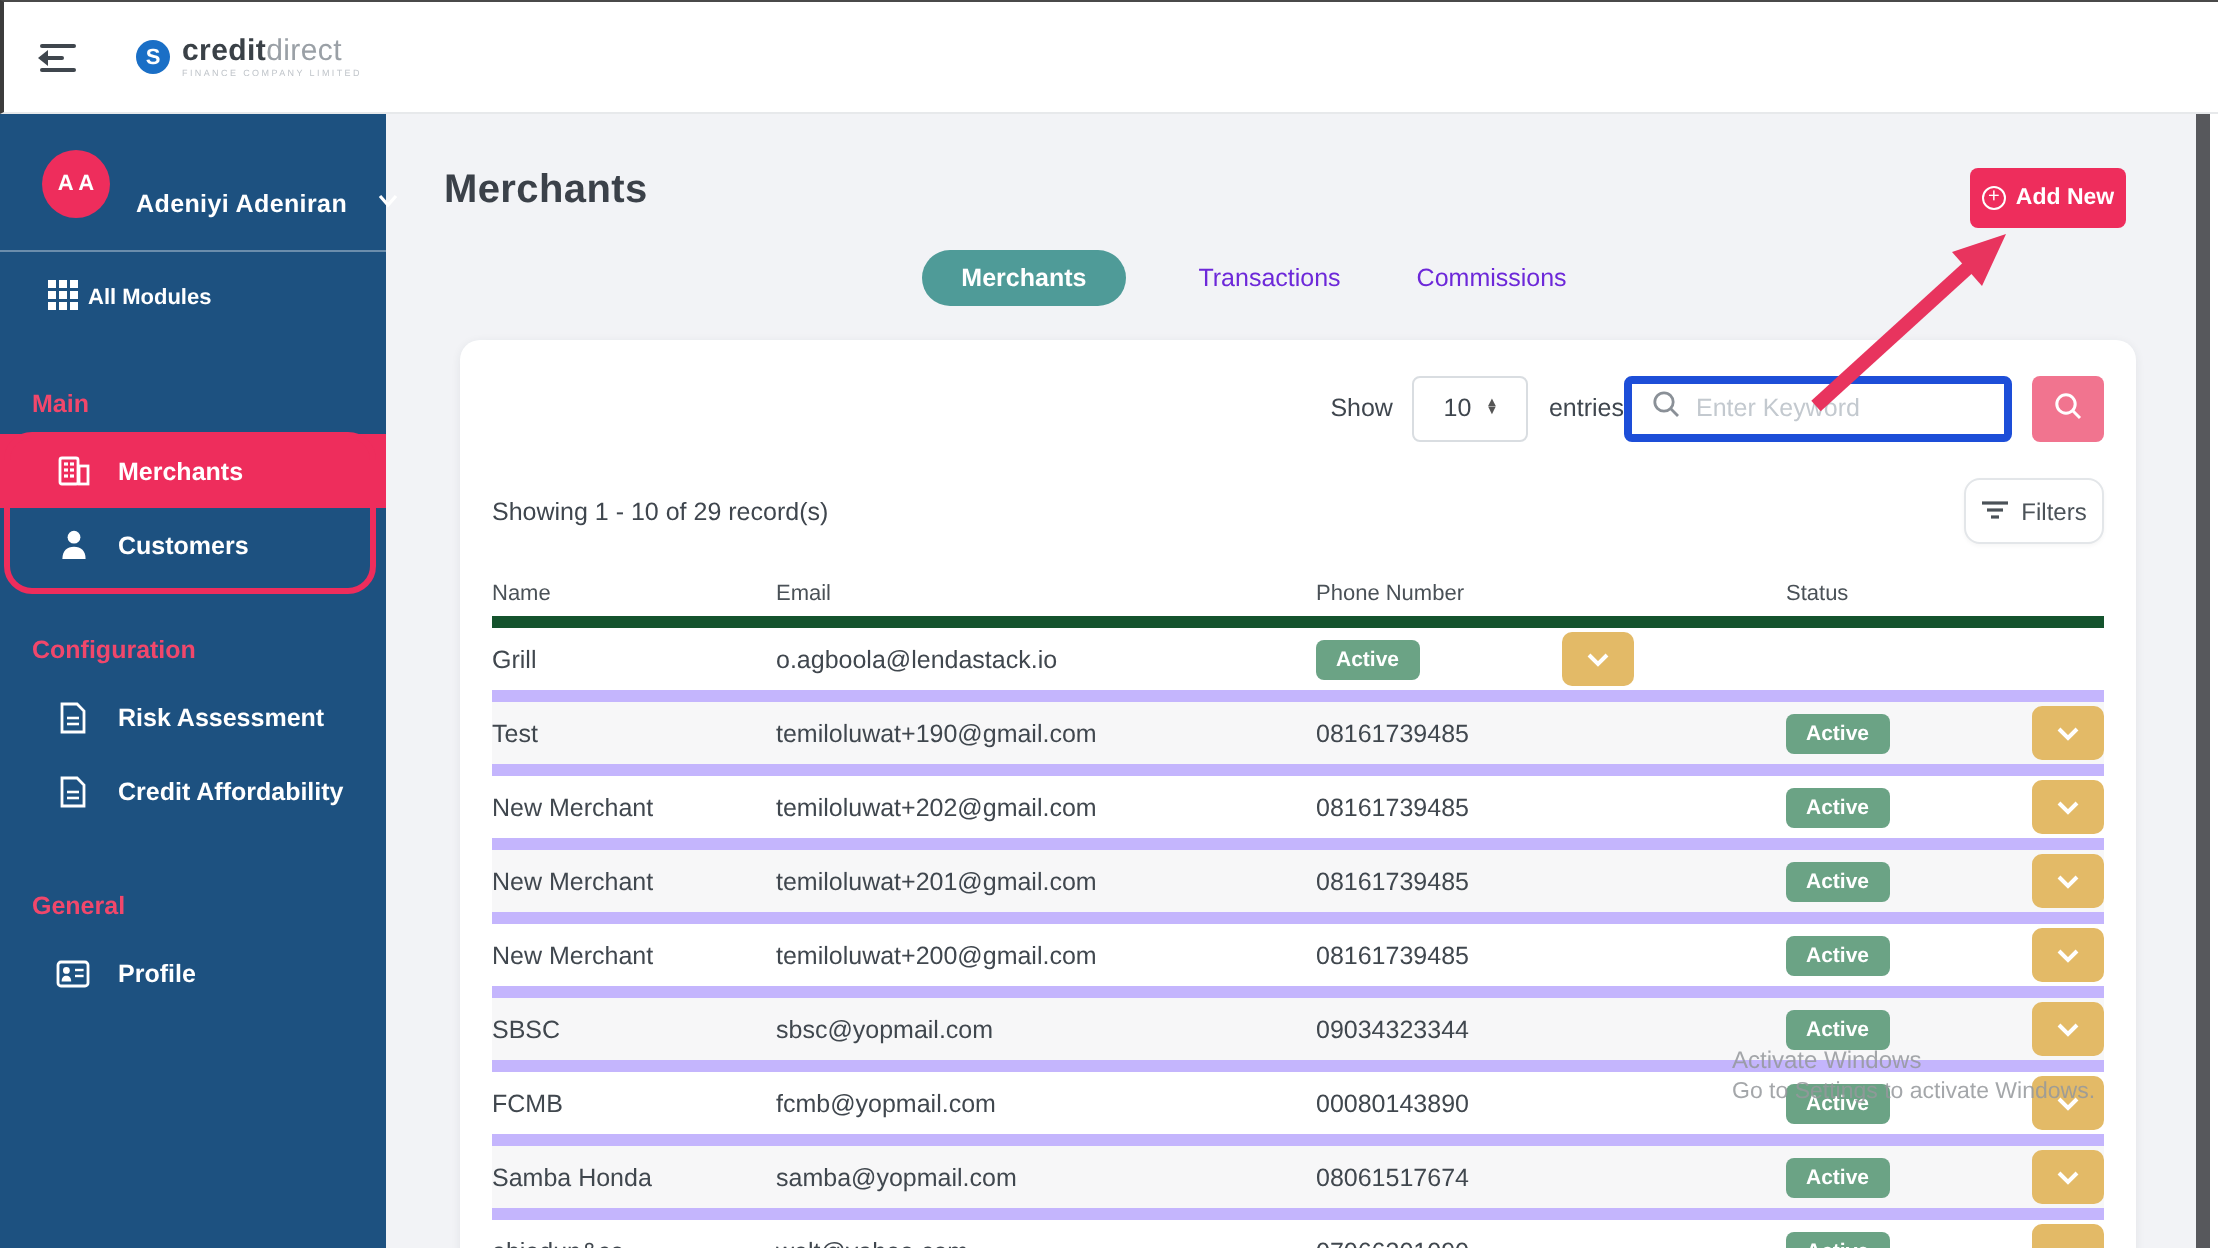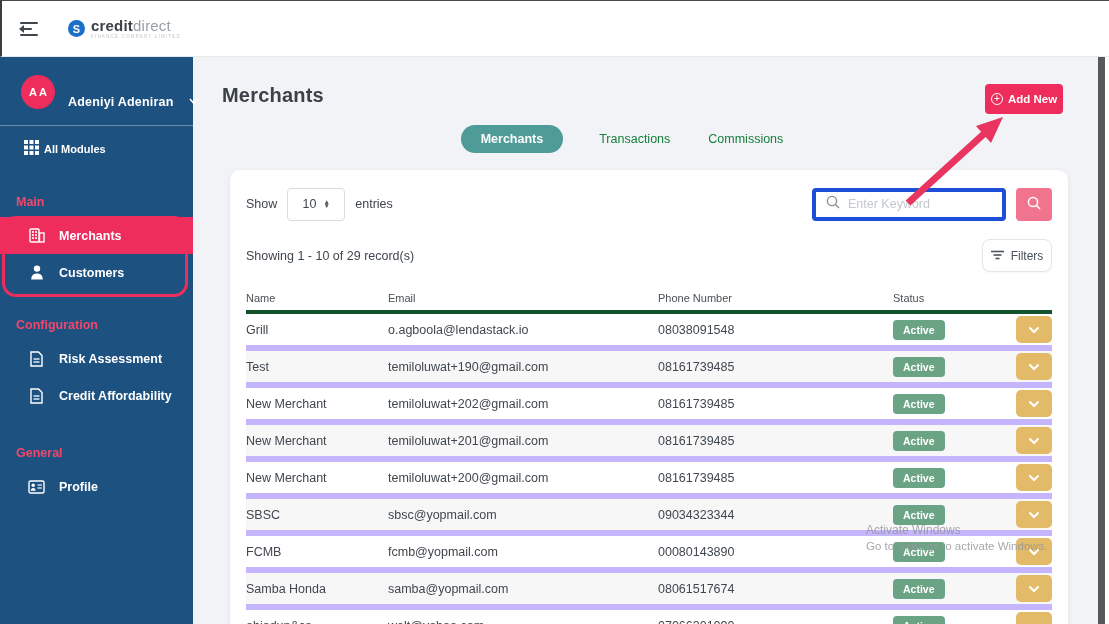--- a/index.html
+++ b/index.html
@@ -57,27 +57,27 @@
     color:#3b4149; letter-spacing:.2px; }
   .add-new-btn { position:absolute; left:792px; top:27px; width:78px; height:30px; background:#ee2d5c;
     border:none; border-radius:4px; color:#fff; font-size:11.5px; font-weight:bold;
     display:flex; align-items:center; justify-content:center; gap:5px; cursor:pointer;
     font-family:inherit; }
   .plus-circle { width:12px; height:12px; border:1px solid #fff; border-radius:50%;
     display:inline-flex; align-items:center; justify-content:center; font-size:10px; line-height:1; font-weight:normal; }
 
   .tabs-row { position:absolute; left:0; top:68px; width:860px; display:flex; justify-content:center;
     align-items:center; gap:34px; }
-  .tab { font-size:12.5px; color:#15803d; cursor:pointer; padding:7px 2px; }
+  .tab { font-size:12.5px; color:#6d28d9; cursor:pointer; padding:7px 2px; }
   .tab.active { background:#4f9b98; color:#fff; font-weight:bold; border-radius:16px; padding:7px 20px; }
 
   
   .card { position:absolute; left:37px; top:113px; width:838px; height:520px; background:#fff;
     border-radius:10px; box-shadow:0 1px 5px rgba(40,50,60,.08); padding:17px 16px 0 16px; }
-  .controls-row { display:flex; align-items:center; justify-content:space-between; height:34px; }
+  .controls-row { display:flex; align-items:center; justify-content:flex-end; height:34px; }
   .show-group { display:flex; align-items:center; gap:10px; font-size:12.5px; color:#3f464e; }
   .page-size-select { width:58px; height:33px; border:1px solid #d9dde1; border-radius:4px;
     display:flex; align-items:center; justify-content:center; gap:7px; font-size:12.5px; color:#3f464e;
     cursor:pointer; background:#fff; }
   .updown { display:flex; flex-direction:column; line-height:.55; font-size:6.5px; color:#555; }
   .search-group { display:flex; align-items:center; gap:10px; }
   .search-box { width:194px; height:33px; border:4px solid #1d4ed8; border-radius:4px; background:#fff;
     display:flex; align-items:center; padding:0 10px; gap:8px; }
   .search-box input { border:none; outline:none; width:100%; font-size:12.5px; color:#3f464e;
     font-family:inherit; background:transparent; }
@@ -87,21 +87,21 @@
   .showing-row { display:flex; align-items:center; justify-content:space-between; margin-top:18px; }
   .showing-text { font-size:12.5px; color:#3f464e; }
   .filters-btn { width:70px; height:33px; background:#fff; border:1px solid #e3e6e9; border-radius:8px;
     display:flex; align-items:center; justify-content:center; gap:7px; font-size:12px; color:#4b5258;
     cursor:pointer; font-family:inherit; box-shadow:0 1px 2px rgba(0,0,0,.04); }
 
   
   .table { margin-top:14px; }
   .t-row { display:flex; align-items:center; height:37px; border-bottom:6px solid #c4b5fd;
     font-size:12.5px; color:#40474e; }
-  .t-head { height:28px; font-size:11px; color:#4a5157; border-bottom:4px solid #14532d; }
+  .t-head { height:28px; font-size:11px; color:#4a5157; border-bottom:6px solid #14532d; }
   .t-row.alt { background:#f7f7f8; }
   .c-name   { width:142px; padding-left:0; }
   .c-email  { width:270px; }
   .c-phone  { width:235px; }
   .c-status { width:117px; }
   .c-action { width:42px; display:flex; justify-content:flex-end; }
   .badge { display:inline-block; background:#6ba385; color:#fff; font-size:10.5px; font-weight:bold;
     padding:4px 10px; border-radius:4px; }
   .row-caret-btn { width:36px; height:27px; background:#e3ba67; border:none; border-radius:5px;
     display:flex; align-items:center; justify-content:center; cursor:pointer; }
@@ -296,21 +296,20 @@
           <div class="c-name">Name</div>
           <div class="c-email">Email</div>
           <div class="c-phone">Phone Number</div>
           <div class="c-status">Status</div>
           <div class="c-action"></div>
         </div>
         <div>
   <div class="t-row">
     <div class="c-name">Grill</div>
     <div class="c-email">o.agboola@lendastack.io</div>
-    <div class="c-phone">08038091548</div>
     <div class="c-status"><span class="badge">Active</span></div>
     <div class="c-action">
       <button class="row-caret-btn">
         <span>
           <svg width="12" height="8" viewBox="0 0 12 8">
                       <polyline points="1.5,1.5 6,6 10.5,1.5" fill="none" stroke="#fff" stroke-width="2"></polyline>
                     </svg>
         </span>
       </button>
     </div>

